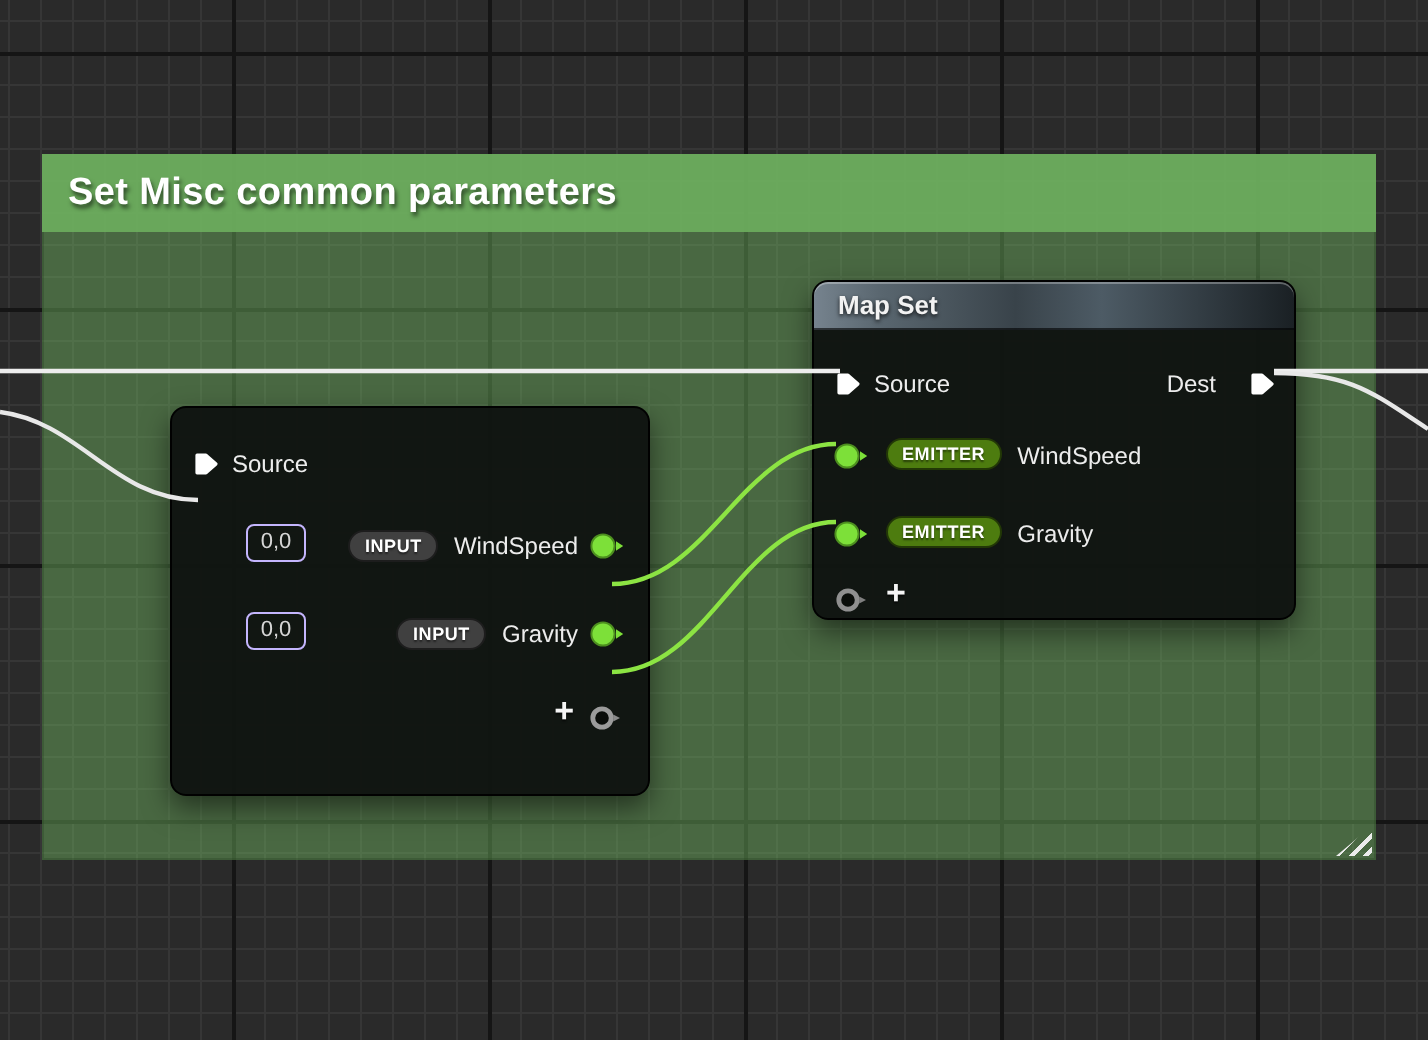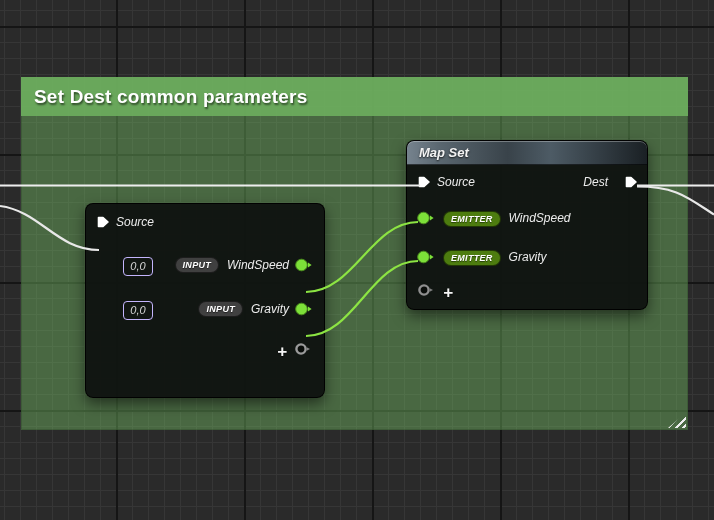--- a/index.html
+++ b/index.html
@@ -34,34 +34,33 @@
     position:absolute;right:2px;bottom:2px;width:18px;height:15px;
     background:repeating-linear-gradient(135deg,#ececec 0 2px,transparent 2px 5px);
     clip-path:polygon(100% 0,100% 100%,0 100%);
   }
   
   .node{
     position:absolute;z-index:3;box-sizing:border-box;
     background:rgba(14,17,15,0.94);
     border:1px solid rgba(0,0,0,0.9);border-radius:8px;
     box-shadow:0 6px 14px rgba(0,0,0,0.5);
-    font-style:italic;
   }
   .node-header{
     height:24px;border-radius:7px 7px 0 0;
     background:linear-gradient(to right,#76838e 0%,#59666f 14%,#39434a 42%,#4d5b65 60%,#1a2024 100%);
     box-shadow:inset 0 1px 0 rgba(255,255,255,0.30);
     display:flex;align-items:center;padding-left:12px;
     border-bottom:1px solid rgba(0,0,0,0.6);box-sizing:border-box;
   }
   .node-title{
     color:#f2f2f2;font-size:13px;font-weight:bold;
     text-shadow:0 1px 2px rgba(0,0,0,0.8);
   }
-  .row{display:flex;align-items:flex-start;height:24px;box-sizing:border-box;}
+  .row{display:flex;align-items:flex-end;height:24px;box-sizing:border-box;}
   .pin-label{color:#ececec;font-size:12px;white-space:nowrap;}
   .exec-pin{display:inline-flex;flex:0 0 auto;}
   .param-pin{display:inline-flex;flex:0 0 auto;}
   .badge{
     display:inline-block;height:16px;line-height:15px;padding:0 7px;
     border-radius:9px;color:#fff;font-size:9px;font-weight:bold;letter-spacing:.3px;
     border:1px solid rgba(0,0,0,0.55);box-sizing:border-box;
     text-shadow:0 1px 1px rgba(0,0,0,0.5);
   }
   .badge.input{background:#404040;}
@@ -100,21 +99,21 @@
   #wires{position:absolute;left:0;top:0;z-index:5;pointer-events:none;}
   #wires path{pointer-events:stroke;}
 </style>
 </head>
 <body>
 
 <div id="canvas">
 
   <div class="comment">
     <div class="comment-header">
-      <span class="comment-title">Set Dest common parameters</span>
+      <span class="comment-title">Set Misc common parameters</span>
     </div>
     <div class="comment-body"></div>
     <div class="resize-handle"></div>
   </div>
 
   <div class="node" id="map-get">
     <div class="row src-row">
       <span class="exec-pin">
         <svg width="14" height="14" viewBox="0 0 14 14">
             <path d="M2.5 2.6 L7 2.6 L12 7 L7 11.4 L2.5 11.4 Z" fill="#ffffff" stroke="#ffffff" stroke-width="1.6" stroke-linejoin="round"></path>

